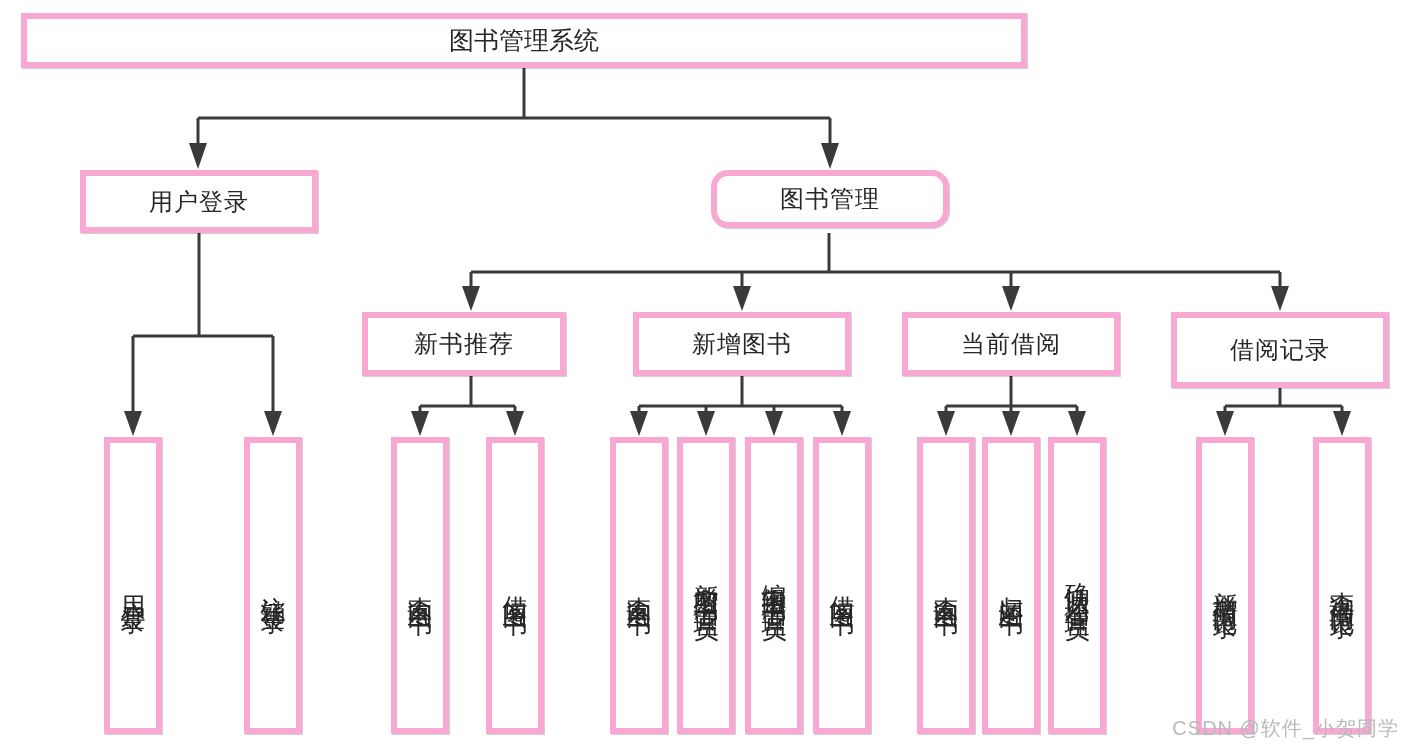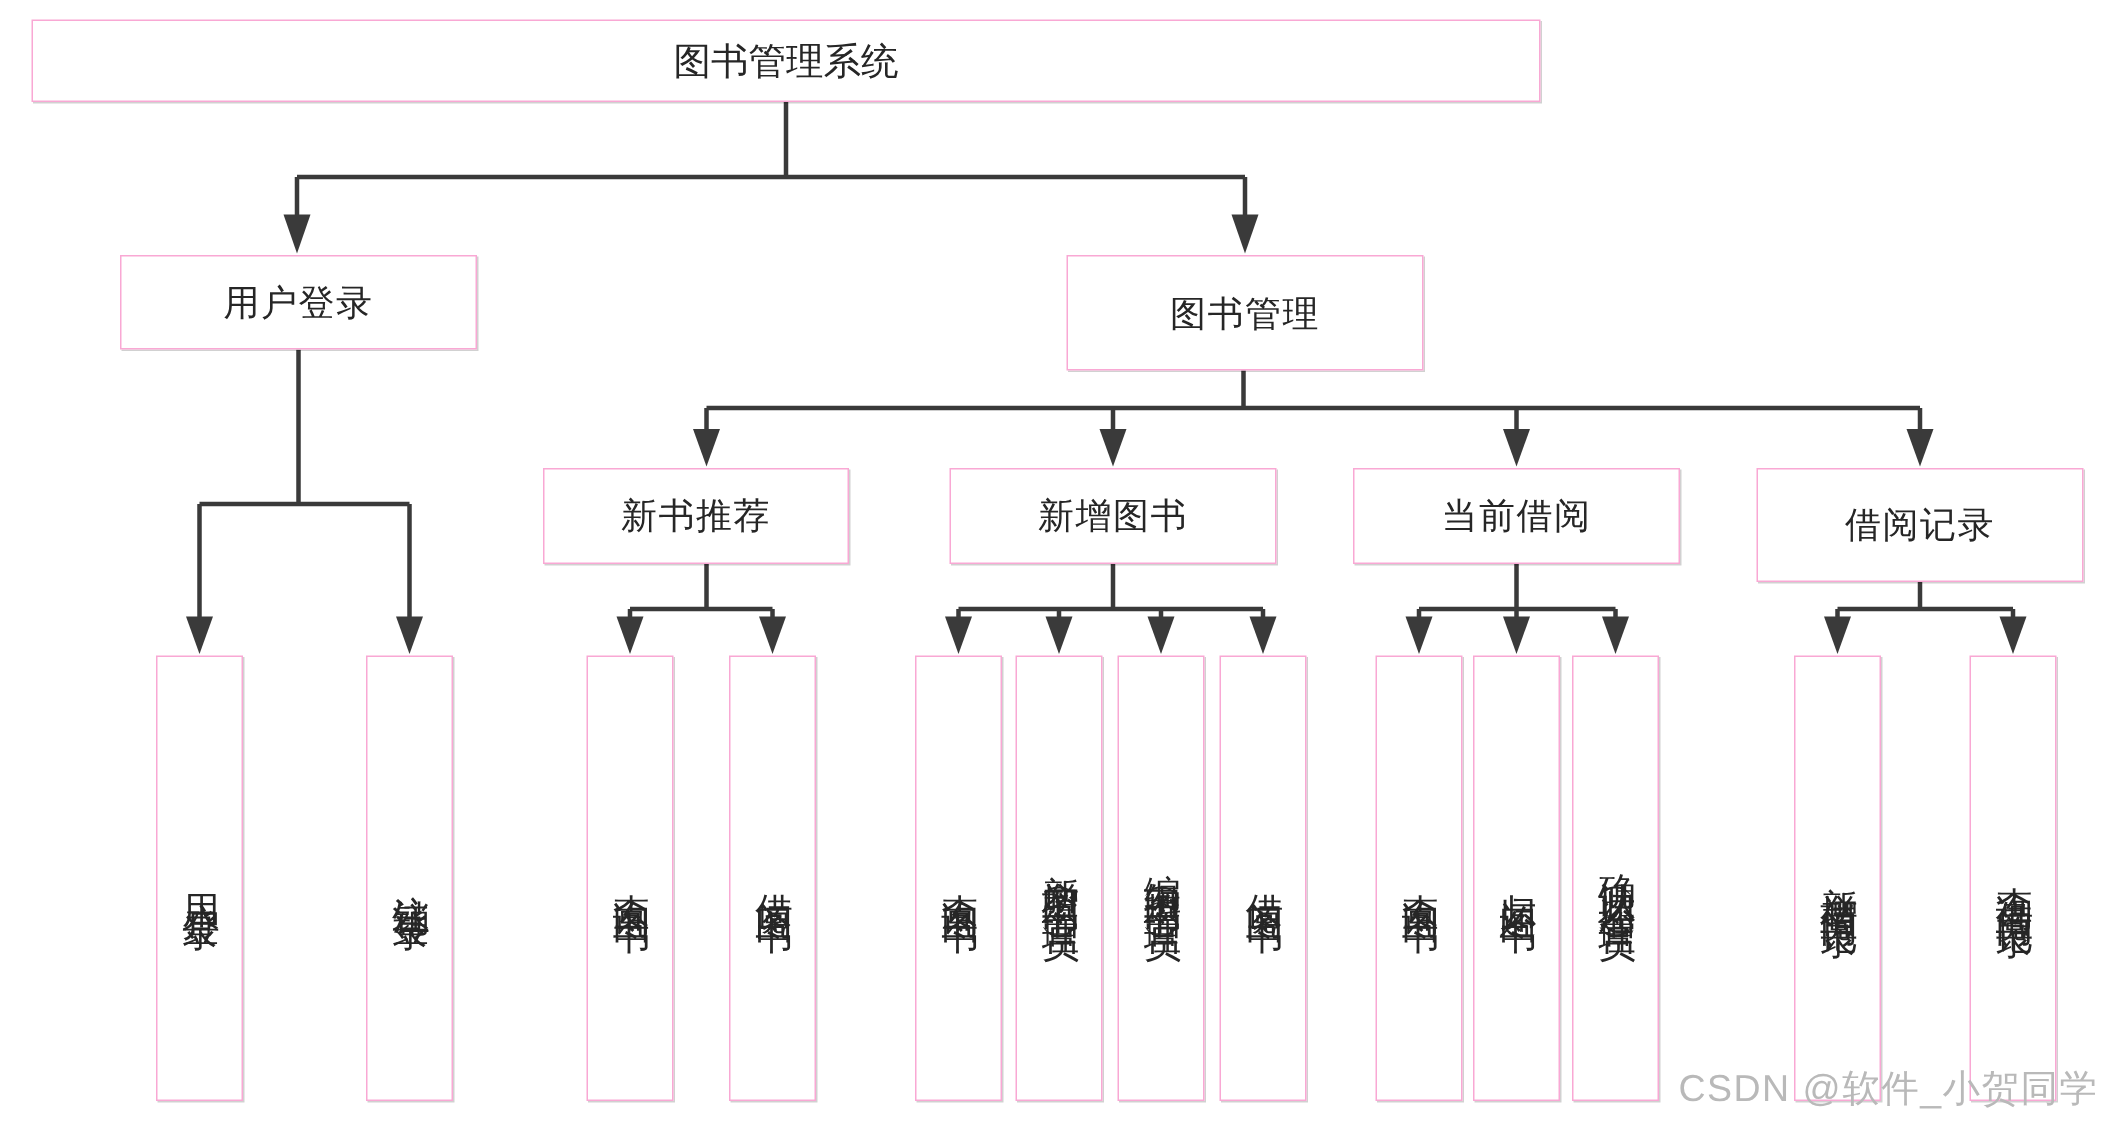--- a/index.html
+++ b/index.html
@@ -13,42 +13,42 @@
   }
   svg.connectors {
     position: absolute;
     left: 0; top: 0;
     width: 1405px; height: 747px;
   }
   .node {
     position: absolute;
     box-sizing: border-box;
     background: #ffffff;
-    border: 1px solid #f9a8d4;
+    border: 6px solid #f9a8d4;
     display: flex;
     align-items: center;
     justify-content: center;
     color: #262626;
     box-shadow: 1px 1px 0 rgba(0,0,0,0.18);
   }
   .node.h { font-size: 24px; letter-spacing: 1px; }
   .node.root { font-size: 25px; }
   .node.leaf { font-size: 25px; }
   .vtext {
     writing-mode: vertical-rl;
     text-orientation: mixed;
     letter-spacing: 5px;
     white-space: nowrap;
     line-height: 1;
   }
   .watermark {
     position: absolute;
     right: 6px;
     bottom: 5px;
-    font-size: 25px;
+    font-size: 20px;
     color: #b9b9b9;
     letter-spacing: 1px;
     pointer-events: none;
   }
 </style>
 </head>
 <body>
 
 <div class="canvas">
 
@@ -95,21 +95,21 @@
     </g>
   </svg>
 
   <div class="node root" style="left:21px; top:13px; width:1006px; height:55px;">
     <span>图书管理系统</span>
   </div>
 
   <div class="node h" style="left:80px; top:170px; width:238px; height:63px;">
     <span>用户登录</span>
   </div>
-  <div class="node h" style="left:711px; top:170px; width:238px; height:77px;">
+  <div class="node h" style="left:711px; top:170px; width:238px; height:58px;border-radius:17px;">
     <span>图书管理</span>
   </div>
 
   <div class="node h" style="left:362px; top:312px; width:204px; height:64px;">
     <span>新书推荐</span>
   </div>
   <div class="node h" style="left:633px; top:312px; width:218px; height:64px;">
     <span>新增图书</span>
   </div>
   <div class="node h" style="left:902px; top:312px; width:218px; height:64px;text-align:center;">

